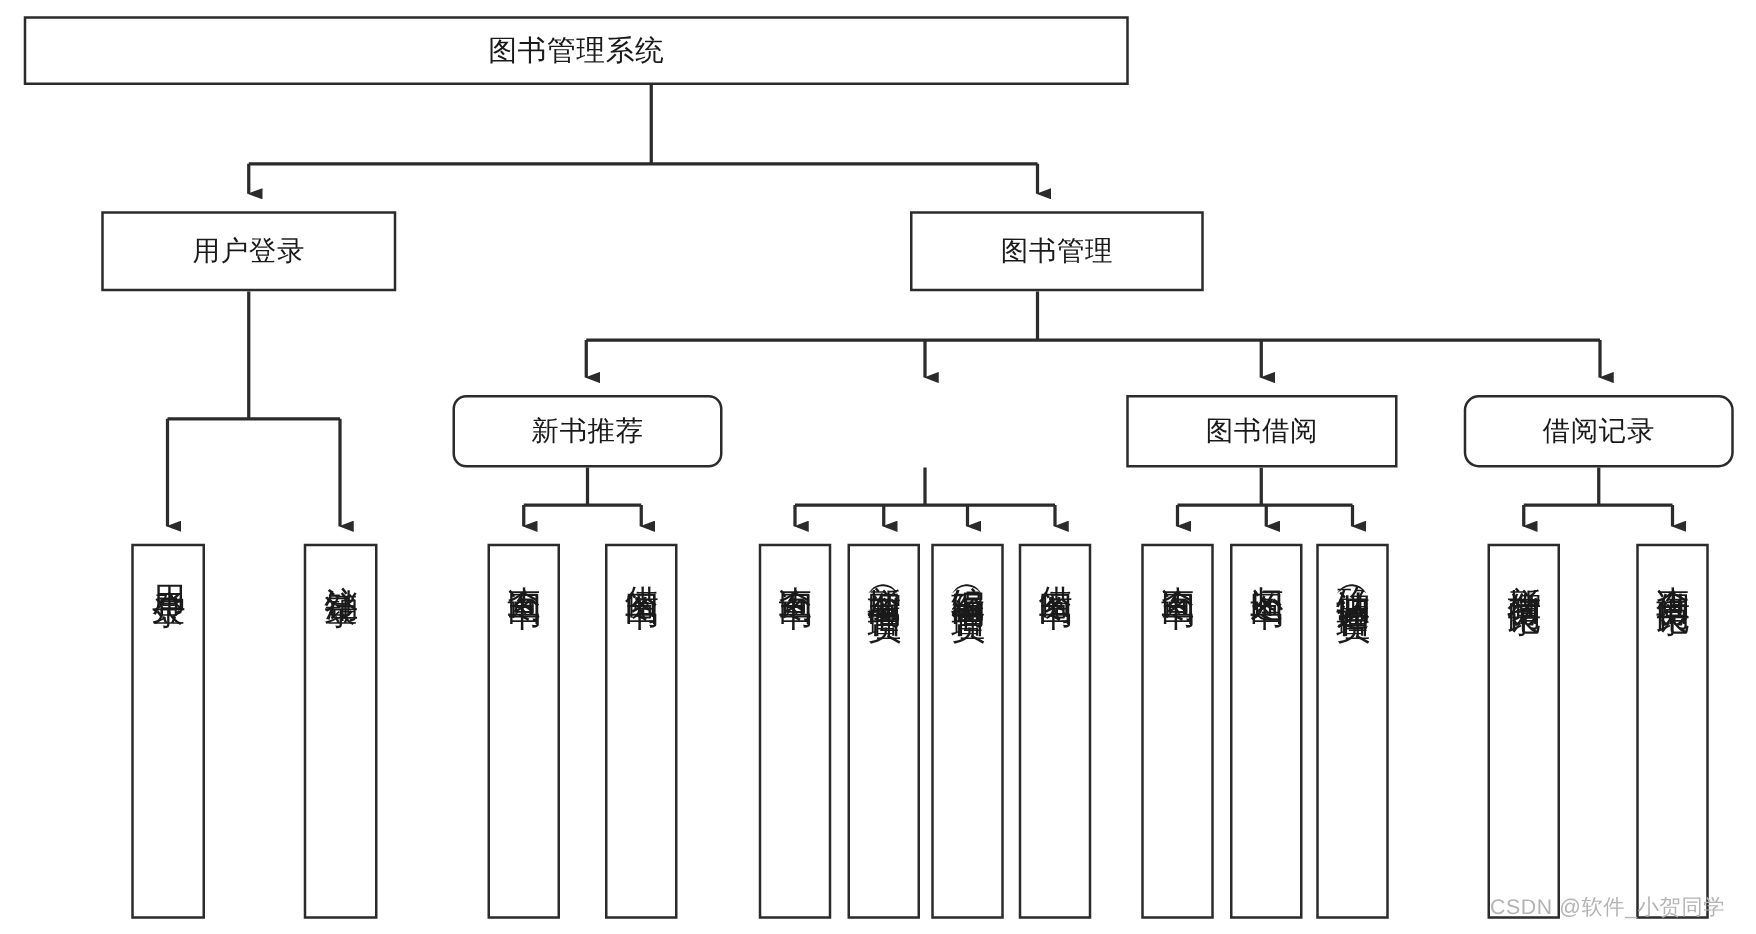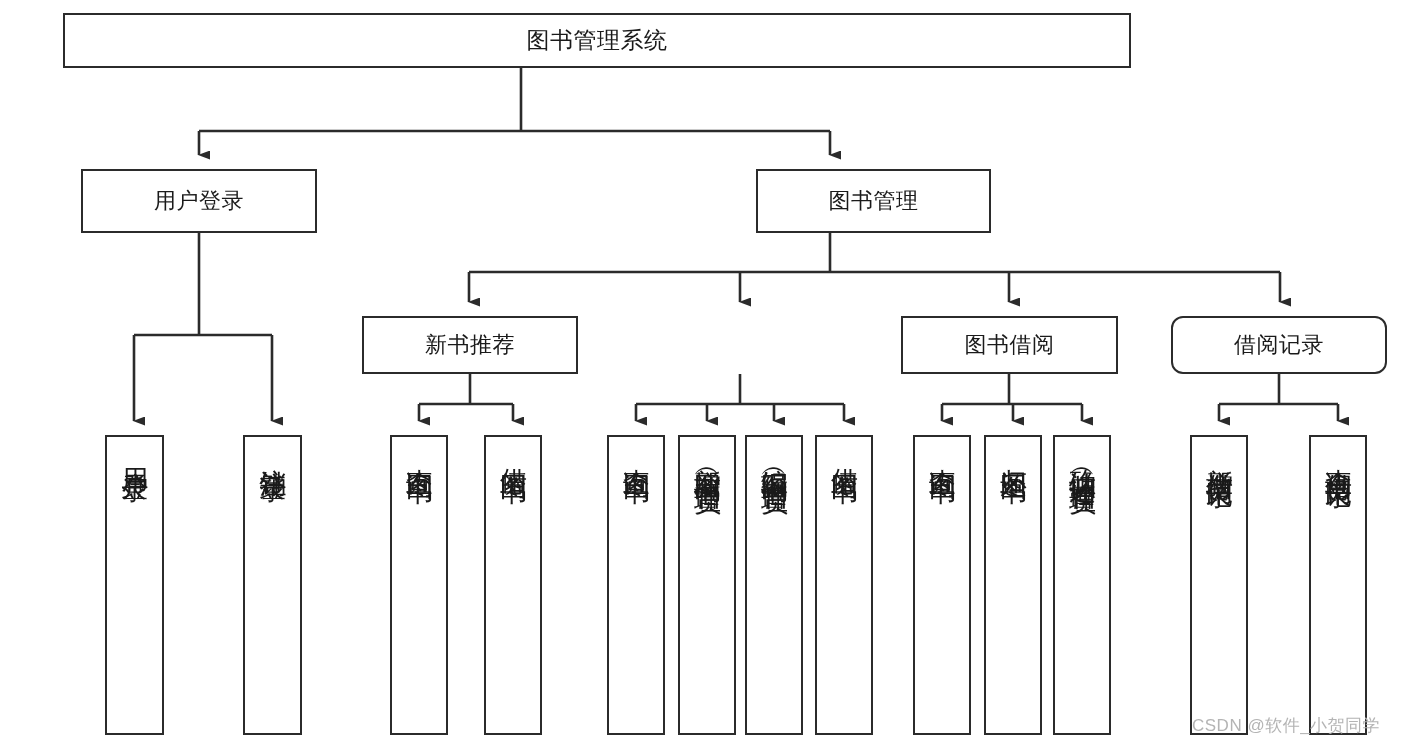--- a/index.html
+++ b/index.html
@@ -121,32 +121,32 @@
       <path d="M1082,404 L1082,421" marker-end="url(#arrow)"></path>
 
       <path d="M1279,374 L1279,404"></path>
       <path d="M1219,404 L1338,404"></path>
       <path d="M1219,404 L1219,421" marker-end="url(#arrow)"></path>
       <path d="M1338,404 L1338,421" marker-end="url(#arrow)"></path>
 
     </g>
   </svg>
 
-  <div class="node horiz level1" style="left:19px; top:13px; width:1068px; height:55px;margin-left:44px;">
+  <div class="node horiz level1" style="left:19px; top:13px; width:884px; height:55px;">
     <span class="label">图书管理系统</span>
   </div>
 
   <div class="node horiz level2" style="left:81px; top:169px; width:236px; height:64px;">
     <span class="label">用户登录</span>
   </div>
-  <div class="node horiz level2" style="left:756px; top:169px; width:235px; height:64px;">
+  <div class="node horiz level2" style="left:728px; top:169px; width:235px; height:64px;">
     <span class="label">图书管理</span>
   </div>
 
-  <div class="node horiz level3" style="left:362px; top:316px; width:216px; height:58px;">
+  <div class="node horiz level3" style="left:362px; top:316px; width:216px; height:58px;border-radius:11px;">
     <span class="label">新书推荐</span>
   </div>
   <div class="node horiz level3" style="left:901px; top:316px; width:217px; height:58px;">
     <span class="label">图书借阅</span>
   </div>
   <div class="node horiz level3" style="left:1171px; top:316px; width:216px; height:58px;border-radius:12px;">
     <span class="label">借阅记录</span>
   </div>
 
   <div class="node vert" style="left:105px; top:435px; width:59px; height:300px;">

